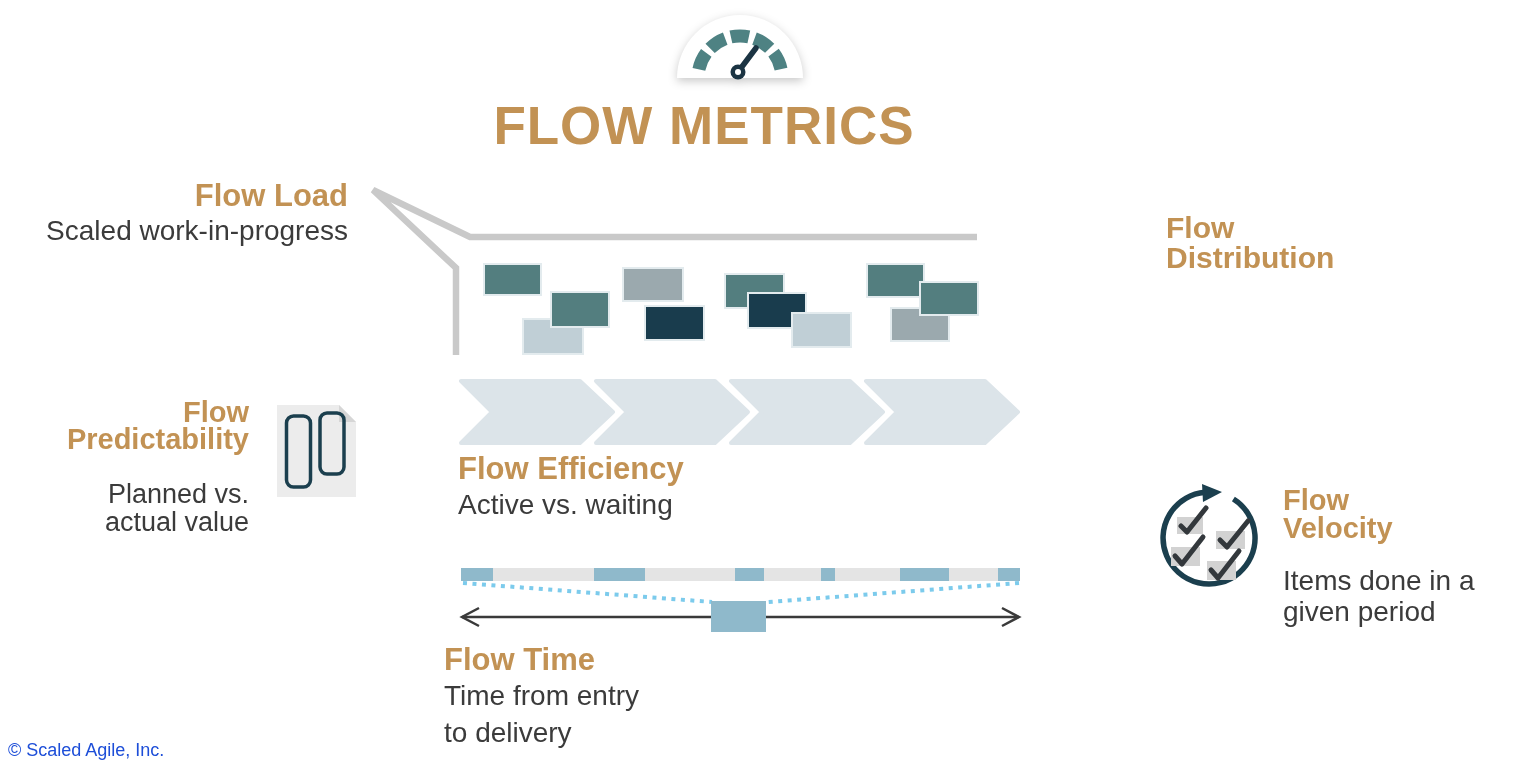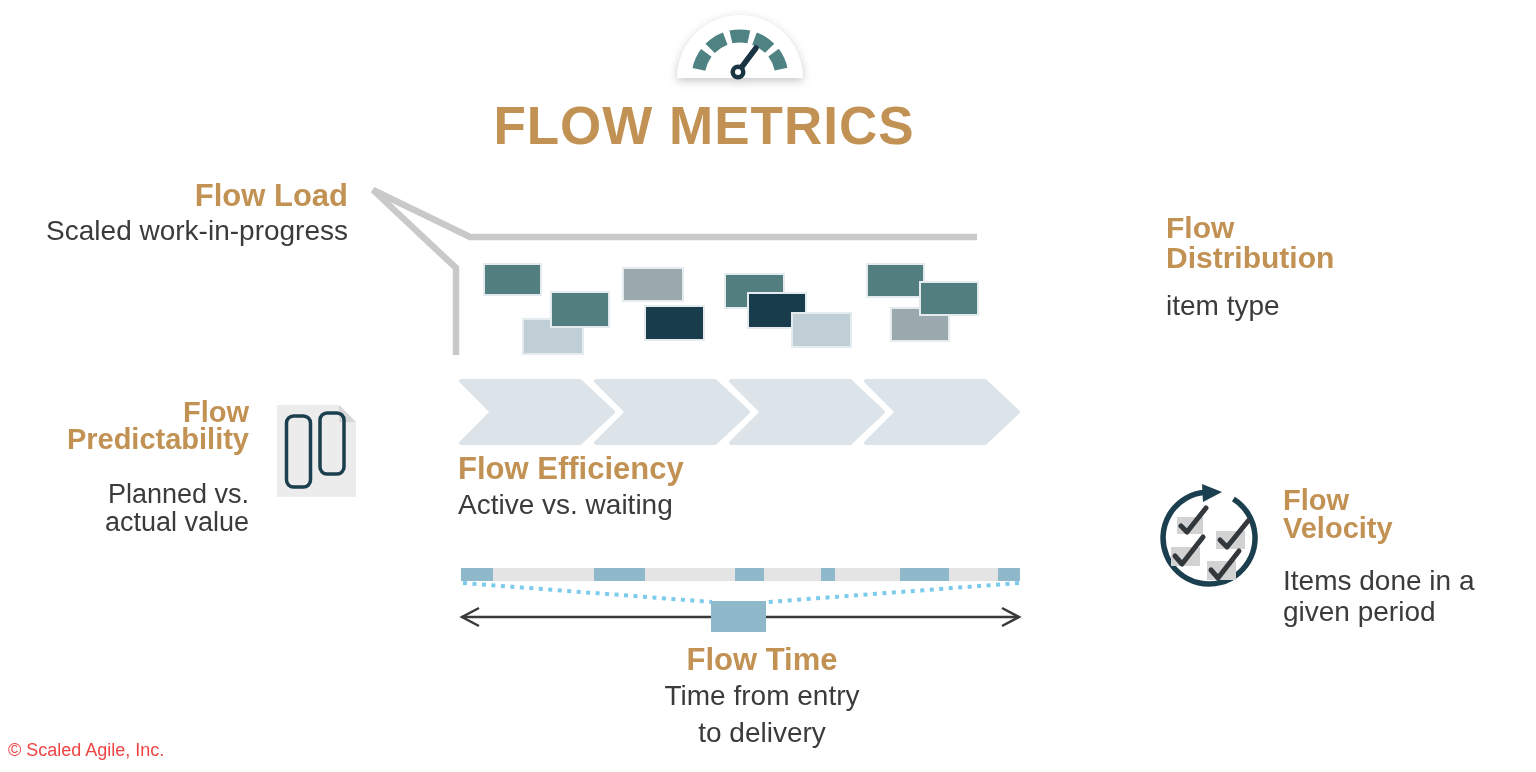--- a/index.html
+++ b/index.html
@@ -31,26 +31,26 @@
 
   #flow-efficiency{position:absolute;left:458px;top:452px;width:564px;text-align:left;}
   #flow-efficiency .metric-title{font-size:31px;line-height:33px;}
   #flow-efficiency .metric-desc{font-size:28px;line-height:34px;margin-top:3px;}
 
   #flow-velocity-text{position:absolute;left:1283px;top:486px;width:280px;text-align:left;}
   #flow-velocity-text .metric-title{font-size:29px;line-height:28px;}
   #flow-velocity-text .metric-desc{font-size:28px;line-height:31px;}
   #flow-velocity-text .gap{height:23px;}
 
-  #flow-time{position:absolute;left:472px;top:643px;width:580px;text-align:center;}
+  #flow-time{position:absolute;left:444px;top:643px;width:580px;}
   #flow-time .metric-title{font-size:31px;line-height:33px;}
   #flow-time .metric-desc{font-size:28px;line-height:34px;margin-top:3px;}
 
   .footer{
-    position:absolute;left:8px;top:740px;font-size:18px;color:#ef4444;
+    position:absolute;left:8px;top:740px;font-size:18px;color:#1d4ed8;
   }
   
   .wip-card{
     position:absolute;border:2px solid #e3ebee;box-sizing:content-box;
   }
   .gauge-svg{filter:drop-shadow(0 3px 5px rgba(0,0,0,0.22));}
   .gauge-face{fill:#ffffff;}
   .gauge-arc{stroke:var(--gauge-teal);fill:none;}
   .gauge-needle{stroke:#1b3443;fill:none;}
   .gauge-pivot{fill:#1b3443;}
@@ -131,21 +131,20 @@
     <path class="doc-page" d="M0,1 L62,1 L79,18 L79,93 L0,93 Z"></path>
     <path class="doc-fold" d="M62,1 L79,18 L62,18 Z"></path>
     <rect class="doc-rect" x="9.5" y="12" width="24" height="71" rx="7"></rect>
     <rect class="doc-rect" x="43" y="9" width="24" height="61" rx="7"></rect>
   </svg>
 
   <div id="flow-distribution">
     <div class="metric-title">Flow</div>
     <div class="metric-title">Distribution</div>
     <div class="gap"></div>
-    <div class="metric-desc">item type</div>
   </div>
 
   <svg class="abs" style="left:1156px;top:484px;" width="112" height="112" viewBox="0 0 112 112">
     <path class="cycle-ring" d="M77.4,15 A46,46 0 1 1 49,8.2"></path>
     <polygon class="cycle-head" points="46,0 66,8 47,18"></polygon>
     <rect class="task-sq" x="21" y="33" width="26" height="17"></rect>
     <rect class="task-sq" x="60" y="47" width="29" height="18"></rect>
     <rect class="task-sq" x="15" y="63" width="29" height="19"></rect>
     <rect class="task-sq" x="51" y="77" width="29" height="19"></rect>
     <polyline class="task-ck" points="25,42 31,48 50,24"></polyline>

